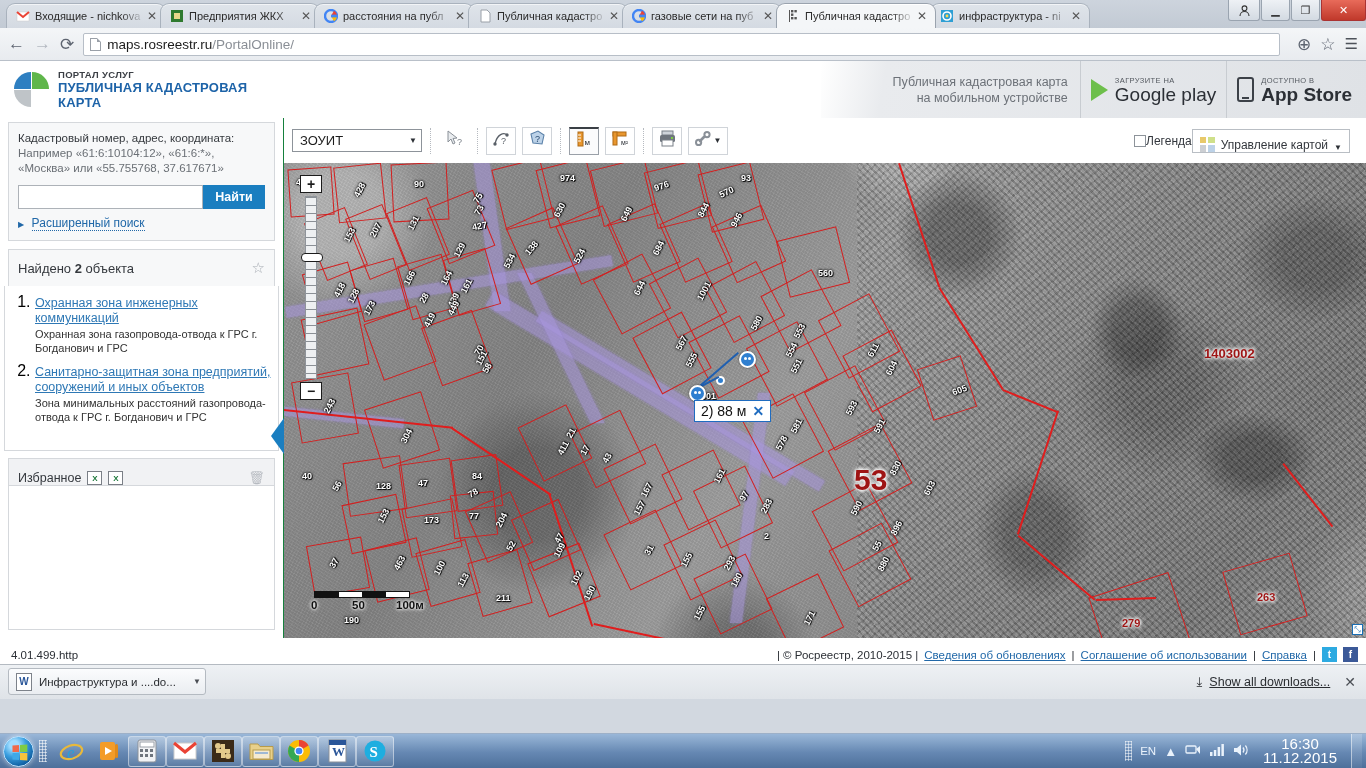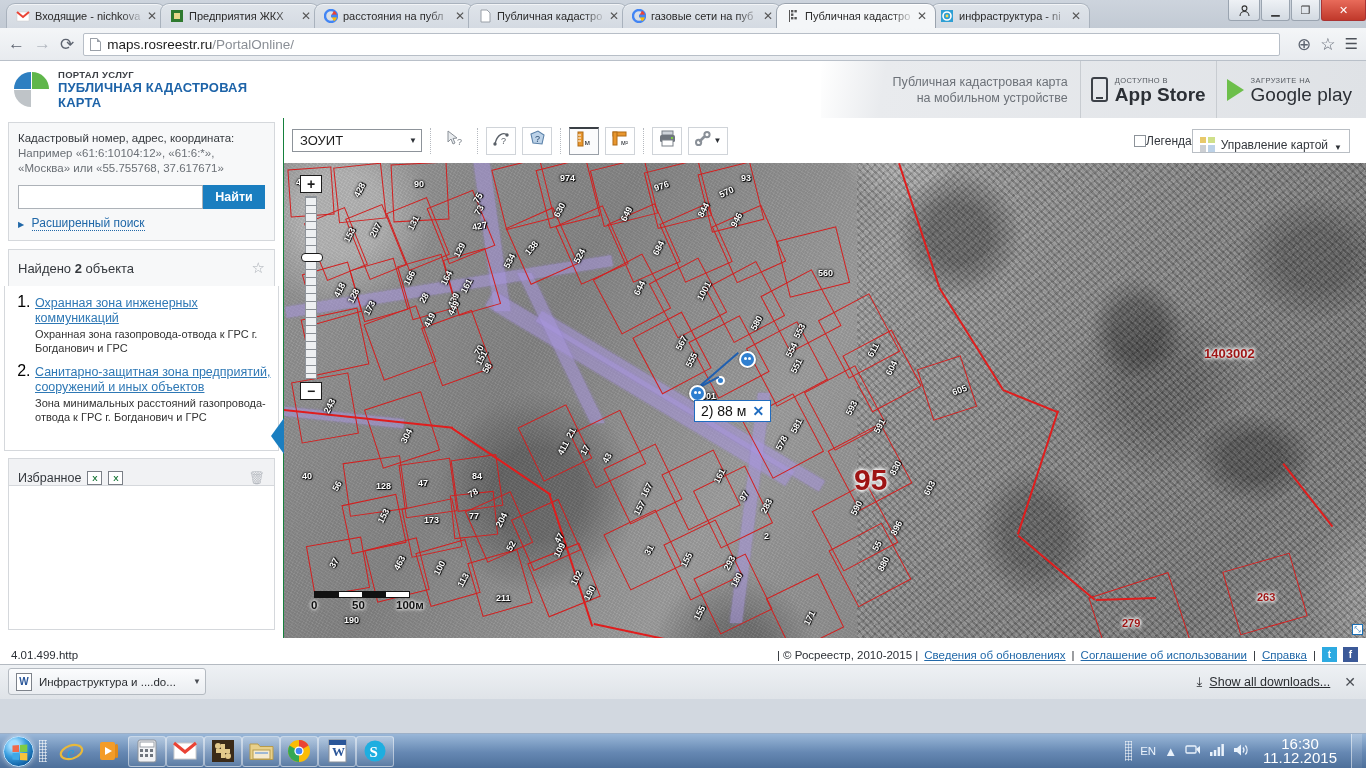--- a/index.html
+++ b/index.html
@@ -475,31 +475,31 @@
           <div class="logo-t2">ПУБЛИЧНАЯ КАДАСТРОВАЯ КАРТА</div>
         </span>
       </div>
 
       <div class="hdr-banner">
         <div class="banner-txt">
           <div>Публичная кадастровая карта</div>
           <div>на мобильном устройстве</div>
         </div>
         <div class="store-badge">
+          <span class="play-tri"></span>
+          <span>
+            <div class="badge-sub">Загрузите на</div>
+            <div class="badge-main gp">Google play</div>
+          </span>
+        </div>
+        <div class="store-badge">
           <span class="phone-ico"></span>
           <span>
             <div class="badge-sub">Доступно в</div>
             <div class="badge-main">App Store</div>
-          </span>
-        </div>
-        <div class="store-badge">
-          <span class="play-tri"></span>
-          <span>
-            <div class="badge-sub">Загрузите на</div>
-            <div class="badge-main gp">Google play</div>
           </span>
         </div>
       </div>
     </div>
 
     <div class="body-row">
 
       <div class="left-panel">
 
         <div class="search-box">
@@ -836,21 +836,21 @@
               <div class="plabel" style="left: 60px; top: 452px; transform: rotate(0deg);">190</div>
               <div class="plabel" style="left: 45px; top: 395px; transform: rotate(-62deg);">37</div>
               <div class="plabel" style="left: 108px; top: 395px; transform: rotate(-62deg);">463</div>
               <div class="plabel" style="left: 148px; top: 400px; transform: rotate(-62deg);">100</div>
               <div class="plabel" style="left: 172px; top: 412px; transform: rotate(-62deg);">113</div>
               <div class="plabel" style="left: 408px; top: 445px; transform: rotate(-62deg);">155</div>
               <div class="plabel" style="left: 518px; top: 450px; transform: rotate(-62deg);">171</div>
             </div>
 
           <div id="blabels">
-              <div class="blocklabel" style="left: 570px; top: 300px; font-size: 30px;">95</div>
+              <div class="blocklabel" style="left: 570px; top: 300px; font-size: 30px;">53</div>
               <div class="blocklabel" style="left: 920px; top: 183px; font-size: 13px;">1403002</div>
               <div class="blocklabel" style="left: 973px; top: 428px; font-size: 11px;">263</div>
               <div class="blocklabel" style="left: 838px; top: 454px; font-size: 11px;">279</div>
             </div>
 
           <div class="zoom-ctl">
             <div class="zbtn">+</div>
             <div class="ztrack">
               <div class="zthumb"></div>
             </div>

